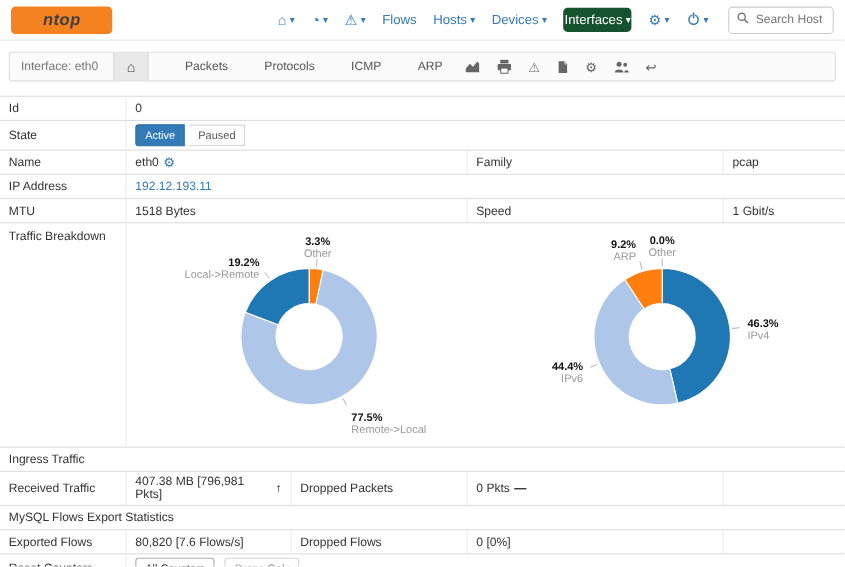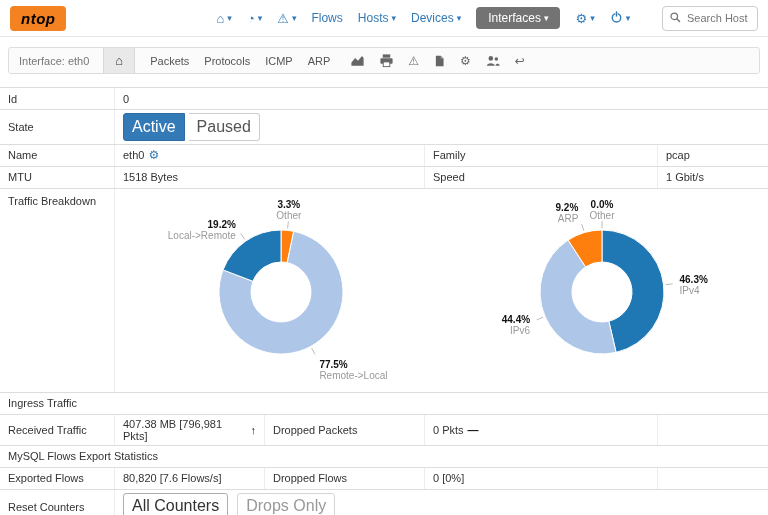--- a/index.html
+++ b/index.html
@@ -1,65 +1,65 @@
 <!DOCTYPE html>
 <html><head>
 <meta charset="utf-8">
 <style>
   *{box-sizing:border-box;margin:0;padding:0}
   html,body{width:768px;height:515px;overflow:hidden;background:#fff;
     font-family:"Liberation Sans","DejaVu Sans",sans-serif;font-size:11px;color:#333}
 
   
   .navbar{display:flex;align-items:center;height:37px;border-bottom:1px solid #e7e7e7;padding:0 10px}
-  .logo{background:#f58220;color:#000000;font-weight:bold;font-style:italic;font-size:15px;
-    padding:4px 11px;border-radius:4px;letter-spacing:.5px}
+  .logo{background:#f58220;color:#404040;font-weight:bold;font-style:italic;font-size:15px;
+    padding:4px 29px;border-radius:4px;letter-spacing:.5px}
   .nav{display:flex;align-items:center;gap:15px;margin-left:150px}
   .nav a{color:#337ab7;text-decoration:none;font-size:12px;display:flex;align-items:center;gap:3px;white-space:nowrap}
-  .nav a.active{background:#737373;color:#fff;padding:4px 12px;border-radius:4px}
+  .nav a.active{background:#14532d;color:#fff;padding:4px 1px;border-radius:4px}
   .caret{font-size:9px;line-height:1}
   .nav-ic{font-size:13px;line-height:1}
   .search{margin-left:auto;display:flex;align-items:center;border:1px solid #ccc;border-radius:4px;
     height:25px;padding:0 6px;width:96px;gap:5px;background:#fff}
   .search input{border:0;outline:0;width:82px;font-size:11px;font-family:inherit;color:#666;background:transparent}
 
   
   .toolbar{margin:10px 8px 0;border:1px solid #ddd;border-radius:3px;background:#fbfbfb;
     display:flex;align-items:center;height:27px;padding:0 0 0 10px;color:#666}
   .if-label{color:#777;margin-right:14px;white-space:nowrap}
   .tb-home{background:#e9e9e9;border-left:1px solid #d8d8d8;border-right:1px solid #d8d8d8;
     height:25px;display:flex;align-items:center;padding:0 11px;color:#333;font-size:13px;text-decoration:none}
-  .tb-tab{color:#555;text-decoration:none;margin-left:15px}
+  .tb-tab{color:#555;text-decoration:none;margin-left:33px}
   .tb-icons{display:flex;gap:14px;margin-left:20px;align-items:center}
   .tb-icons a{color:#666;text-decoration:none;font-size:12px;line-height:1;display:flex;align-items:center}
 
   
   .table{margin-top:13px;border-top:1px solid #ddd}
   .row{display:flex;border-bottom:1px solid #ddd;min-height:22px;align-items:stretch}
   .cell{padding:3px 8px;border-right:1px solid #ededed;display:flex;align-items:center;gap:4px}
   .cell:last-child{border-right:0}
   .c-label{width:115px;font-weight:normal;flex:0 0 115px}
   .c-310{width:310px;flex:0 0 310px}
   .c-233{width:233px;flex:0 0 233px}
   .c-150{width:150px;flex:0 0 150px}
   .c-160{width:160px;flex:0 0 160px}
   .c-rest{flex:1}
   .c-full{flex:1;border-right:0;font-weight:normal}
   .top{align-items:flex-start;padding-top:6px}
   .link{color:#337ab7;text-decoration:none}
   .gear-inline{color:#337ab7;font-size:12px;cursor:pointer}
   .bold-ic{font-weight:bold;color:#111}
 
-  .btn{font-family:inherit;font-size:16px;padding:2.5px 8px;border:1px solid #ccc;background:#fff;color:#333;cursor:pointer;line-height:1.3}
+  .btn{font-family:inherit;font-size:10px;padding:2.5px 8px;border:1px solid #ccc;background:#fff;color:#333;cursor:pointer;line-height:1.3}
   .btn-primary{background:#337ab7;border-color:#2e6da4;color:#fff;border-radius:3px 0 0 3px}
   .btn-default{border-radius:0 3px 3px 0;color:#555;border-left-width:0}
   .btn-reset{border-radius:3px;margin-right:5px;border-color:#adadad}
   .btn-muted{color:#999;border-color:#d5d5d5}
 
-  .charts{display:flex;justify-content:space-around;align-items:center;flex:1}
+  .charts{display:flex;justify-content:space-around;align-items:flex-start;flex:1}
   svg.donut text{font-family:"Liberation Sans","DejaVu Sans",sans-serif}
 </style>
 </head>
 <body>
 
 <div class="navbar">
   <div class="logo">
     <span>ntop</span>
   </div>
   <nav class="nav">
@@ -176,20 +176,26 @@
   <div class="row">
     <div class="cell c-label">Name</div>
     <div class="cell c-310">
       <span>eth0</span>
       <span class="gear-inline">⚙</span>
     </div>
     <div class="cell c-233 c-label" style="width:233px;flex:0 0 233px">Family</div>
     <div class="cell c-rest">pcap</div>
   </div>
 
+  <div class="row">
+    <div class="cell c-label">IP Address</div>
+    <div class="cell c-rest">
+      <a href="#" class="link">192.12.193.11</a>
+    </div>
+  </div>
 
   <div class="row">
     <div class="cell c-label">MTU</div>
     <div class="cell c-310">1518 Bytes</div>
     <div class="cell c-233 c-label" style="width:233px;flex:0 0 233px">Speed</div>
     <div class="cell c-rest">1 Gbit/s</div>
   </div>
 
   <div class="row" style="height:204px">
     <div class="cell c-label top">Traffic Breakdown</div>

